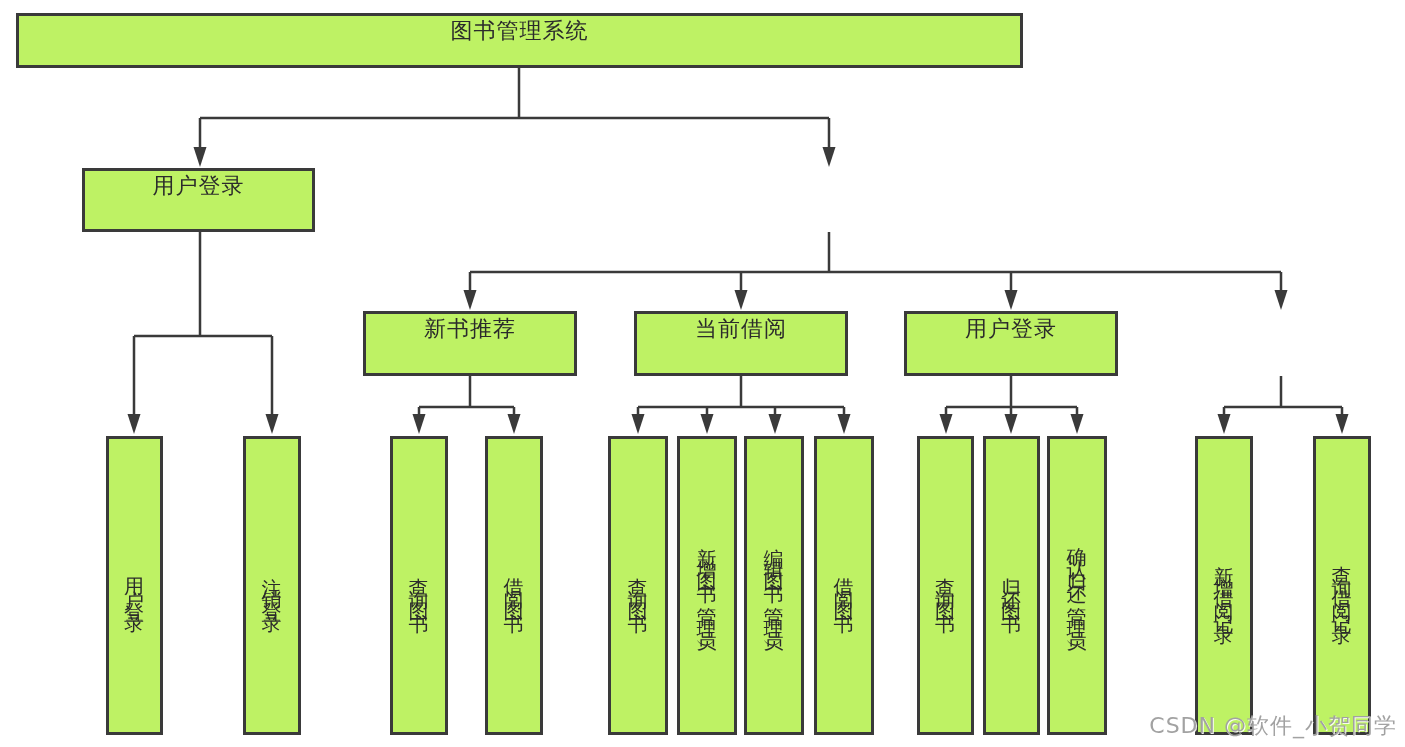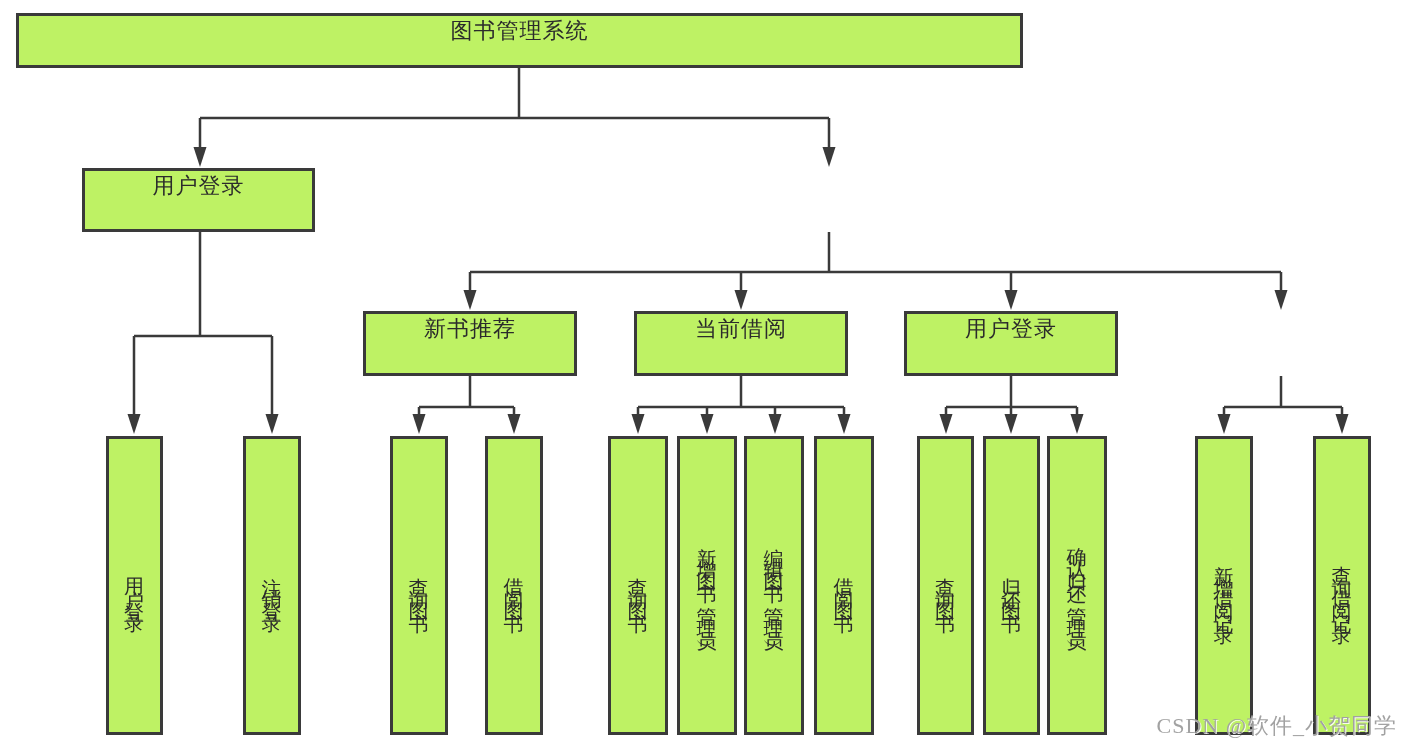--- a/index.html
+++ b/index.html
@@ -18,21 +18,20 @@
   .leaf { overflow:hidden; }
   .leaf .lbl {
     writing-mode:vertical-rl; text-orientation:mixed;
     font-size:20px; letter-spacing:12px; line-height:1;
   }
   .watermark {
     position:absolute; right:8px; bottom:6px;
     font-size:22px; color:#a2a2a2; letter-spacing:1px;
     text-shadow:1px 1px 0 rgba(255,255,255,0.9);
     white-space:nowrap;
-    font-family:Liberation Serif, serif;
   }
 </style>
 </head>
 <body>
 
 <div class="canvas">
 
   <svg class="connectors" width="1405" height="747" viewBox="0 0 1405 747">
     <g stroke="#3a3a3a" stroke-width="2.5" fill="none">
       <path d="M519,66 L519,118 M200,118 L829,118 M200,118 L200,148 M829,118 L829,148"></path>

